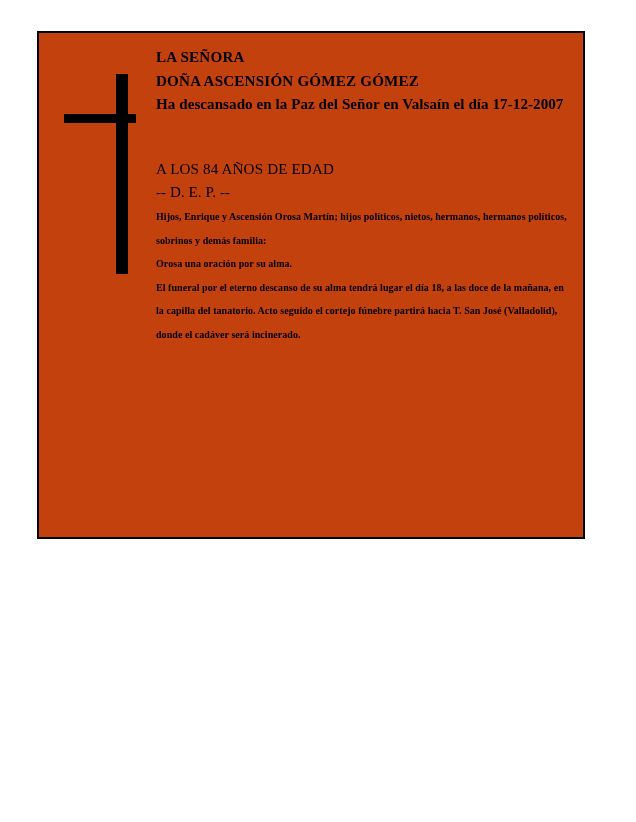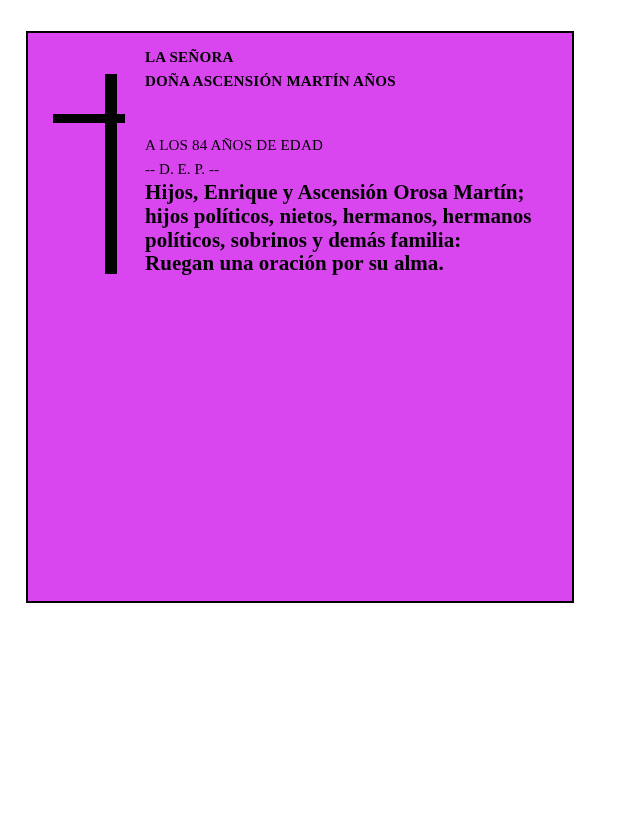--- a/index.html
+++ b/index.html
@@ -19,26 +19,26 @@
     position: relative;
     width: 636px;
     height: 822px;
     background: #ffffff;
     overflow: hidden;
   }
 
   
   .notice-card {
     position: absolute;
-    left: 26px;
+    left: 37px;
     top: 31px;
     width: 548px;
-    height: 572px;
+    height: 508px;
     border: 2px solid #000000;
-    background: #d946ef;
+    background: #c2410c;
     box-sizing: border-box;
   }
 
   
   .cross-emblem {
     position: absolute;
     left: 25px;
     top: 41px;
     width: 74px;
     height: 200px;
@@ -87,21 +87,21 @@
     letter-spacing: 0.15px;
     margin-top: 41px;
   }
 
   .line.dep {
     font-weight: normal;
     font-family: Liberation Serif, serif;
   }
 
   .para {
-    font-size: 21px;
+    font-size: 10px;
     line-height: 23.6px;
     color: #000000;
     font-weight: bold;
     letter-spacing: 0.05px;
     margin: 0;
   }
 </style>
 </head>
 <body>
 
@@ -111,28 +111,30 @@
 
     <div class="cross-emblem">
       <div class="cross-vertical"></div>
       <div class="cross-horizontal"></div>
     </div>
 
     <div class="notice-body">
 
       <div class="line heading">LA SEÑORA</div>
 
-      <div class="line heading">DOÑA ASCENSIÓN MARTÍN AÑOS</div>
+      <div class="line heading">DOÑA ASCENSIÓN GÓMEZ GÓMEZ</div>
 
+      <div class="line">Ha descansado en la Paz del Señor en Valsaín el día 17-12-2007</div>
 
       <div class="line caps">A LOS 84 AÑOS DE EDAD</div>
 
       <div class="line dep">-- D. E. P. --</div>
 
       <p class="para">Hijos, Enrique y Ascensión Orosa Martín; hijos políticos, nietos, hermanos, hermanos políticos, sobrinos y demás familia:</p>
 
-      <p class="para">Ruegan una oración por su alma.</p>
+      <p class="para">Orosa una oración por su alma.</p>
 
+      <p class="para">El funeral por el eterno descanso de su alma tendrá lugar el día 18, a las doce de la mañana, en la capilla del tanatorio. Acto seguido el cortejo fúnebre partirá hacia T. San José (Valladolid), donde el cadáver será incinerado.</p>
 
     </div>
   </div>
 
 </div>
 
 </body></html>

